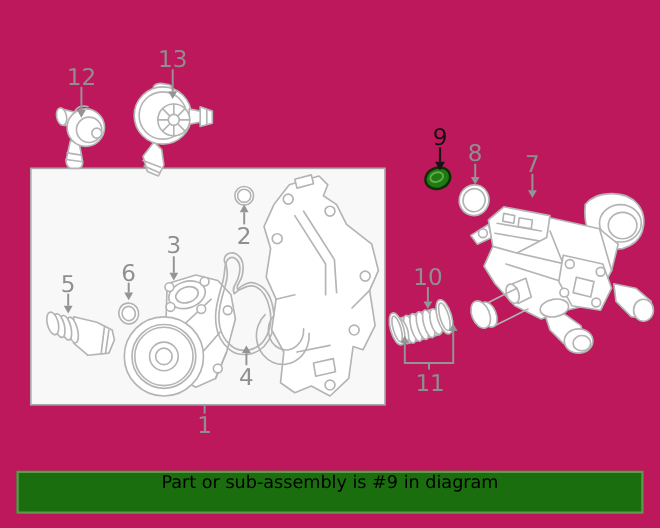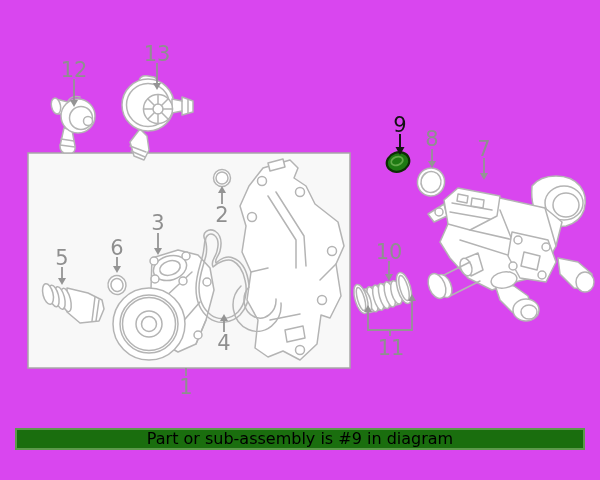--- a/index.html
+++ b/index.html
@@ -1,29 +1,29 @@
 <!DOCTYPE html>
 <html><head>
 <meta charset="utf-8">
 <style>
   html,body{margin:0;padding:0;background:#fff;}
-  #stage{position:relative;width:600px;height:480px;background:#d946ef;overflow:hidden;
+  #stage{position:relative;width:600px;height:480px;background:#be185d;overflow:hidden;
          font-family:"DejaVu Sans","Liberation Sans",sans-serif;}
   #art{position:absolute;left:0;top:0;}
   .lbl{fill:#8f8f8f;font-size:21px;font-family:"DejaVu Sans","Liberation Sans",sans-serif;}
   .lbl-hl{fill:#111111;font-size:21px;font-family:"DejaVu Sans","Liberation Sans",sans-serif;}
   .ln{stroke:#b4b4b4;stroke-width:1.5;fill:none;stroke-linejoin:round;stroke-linecap:round;}
   .lnf{stroke:#b4b4b4;stroke-width:1.5;fill:#ffffff;stroke-linejoin:round;stroke-linecap:round;}
   .arrow{stroke:#949494;stroke-width:1.8;fill:none;}
   .ahead{fill:#949494;stroke:none;}
   .arrow-hl{stroke:#151515;stroke-width:2;fill:none;}
   .ahead-hl{fill:#151515;stroke:none;}
-  #banner{position:absolute;left:15px;top:428px;width:570px;height:22px;
+  #banner{position:absolute;left:15px;top:428px;width:570px;height:39px;
           background:#1a6e0e;border:2px solid #5d9a4c;box-sizing:border-box;
-          display:flex;flex-direction:column;justify-content:center;align-items:center;gap:43px;}
+          display:flex;flex-direction:column;justify-content:space-between;align-items:center;gap:43px;}
   #banner .bline{color:#000000;font-size:16px;line-height:18px;white-space:nowrap;}
 </style>
 </head>
 <body>
 
 <div id="stage">
   <svg id="art" width="600" height="480" viewBox="0 0 600 480">
 
     <rect x="28" y="153" width="322" height="215" fill="#f8f8f8" stroke="#a8a8a8" stroke-width="1.5"></rect>
 

